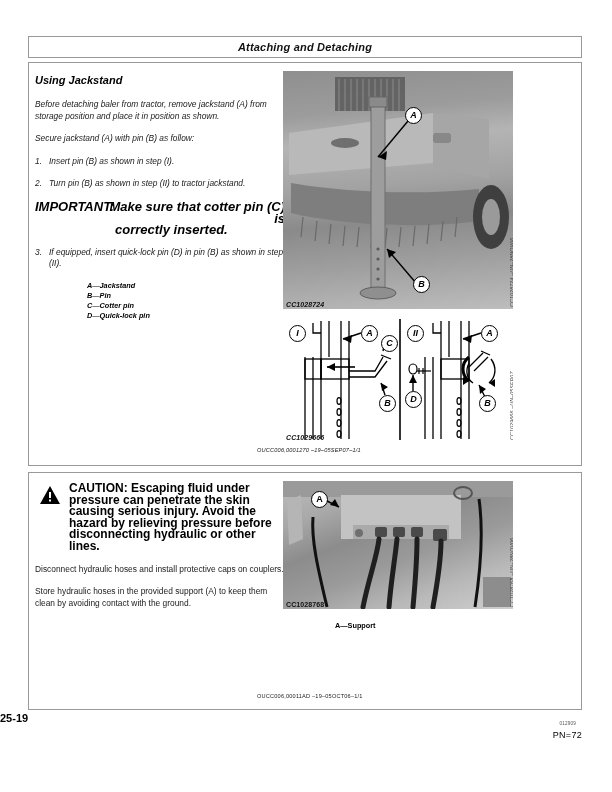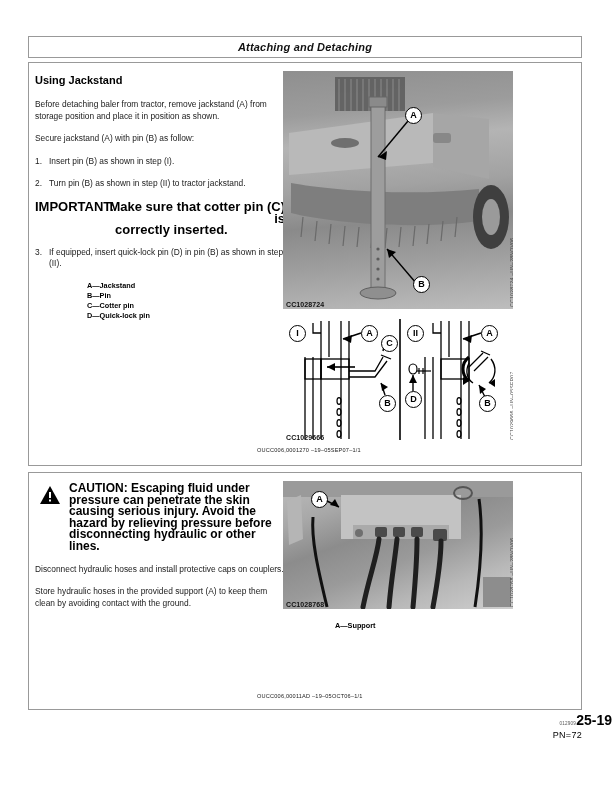--- a/index.html
+++ b/index.html
@@ -44,21 +44,21 @@
     letter-spacing: .2px;
     color: #111;
   }
 
   
   .section-box {
     position: absolute;
     border: 1px solid #999;
     box-sizing: border-box;
   }
-  #section-1 { left: 28px; top: 62px;  width: 554px; height: 404px; }
+  #section-1 { left: 28px; top: 62px;  width: 554px; height: 404px; font-style: italic; }
   #section-2 { left: 28px; top: 472px; width: 554px; height: 238px; }
 
   
   .text-col {
     position: absolute;
     left: 6px;
     width: 250px;
   }
   .sec-title {
     font-size: 11px;
@@ -174,22 +174,22 @@
     text-align: center;
     color: #000;
     box-sizing: border-box;
   }
 
   
   .page-num {
     position: absolute;
     left: 0; right: 0;
     top: 712px;
-    text-align: right;
-    font-size: 14px;
+    text-align: left;
+    font-size: 11px;
     font-weight: bold;
     color: #000;
   }
   .pn-code {
     position: absolute;
     right: 30px;
     top: 730px;
     font-size: 9px;
     color: #000;
     letter-spacing: .3px;

